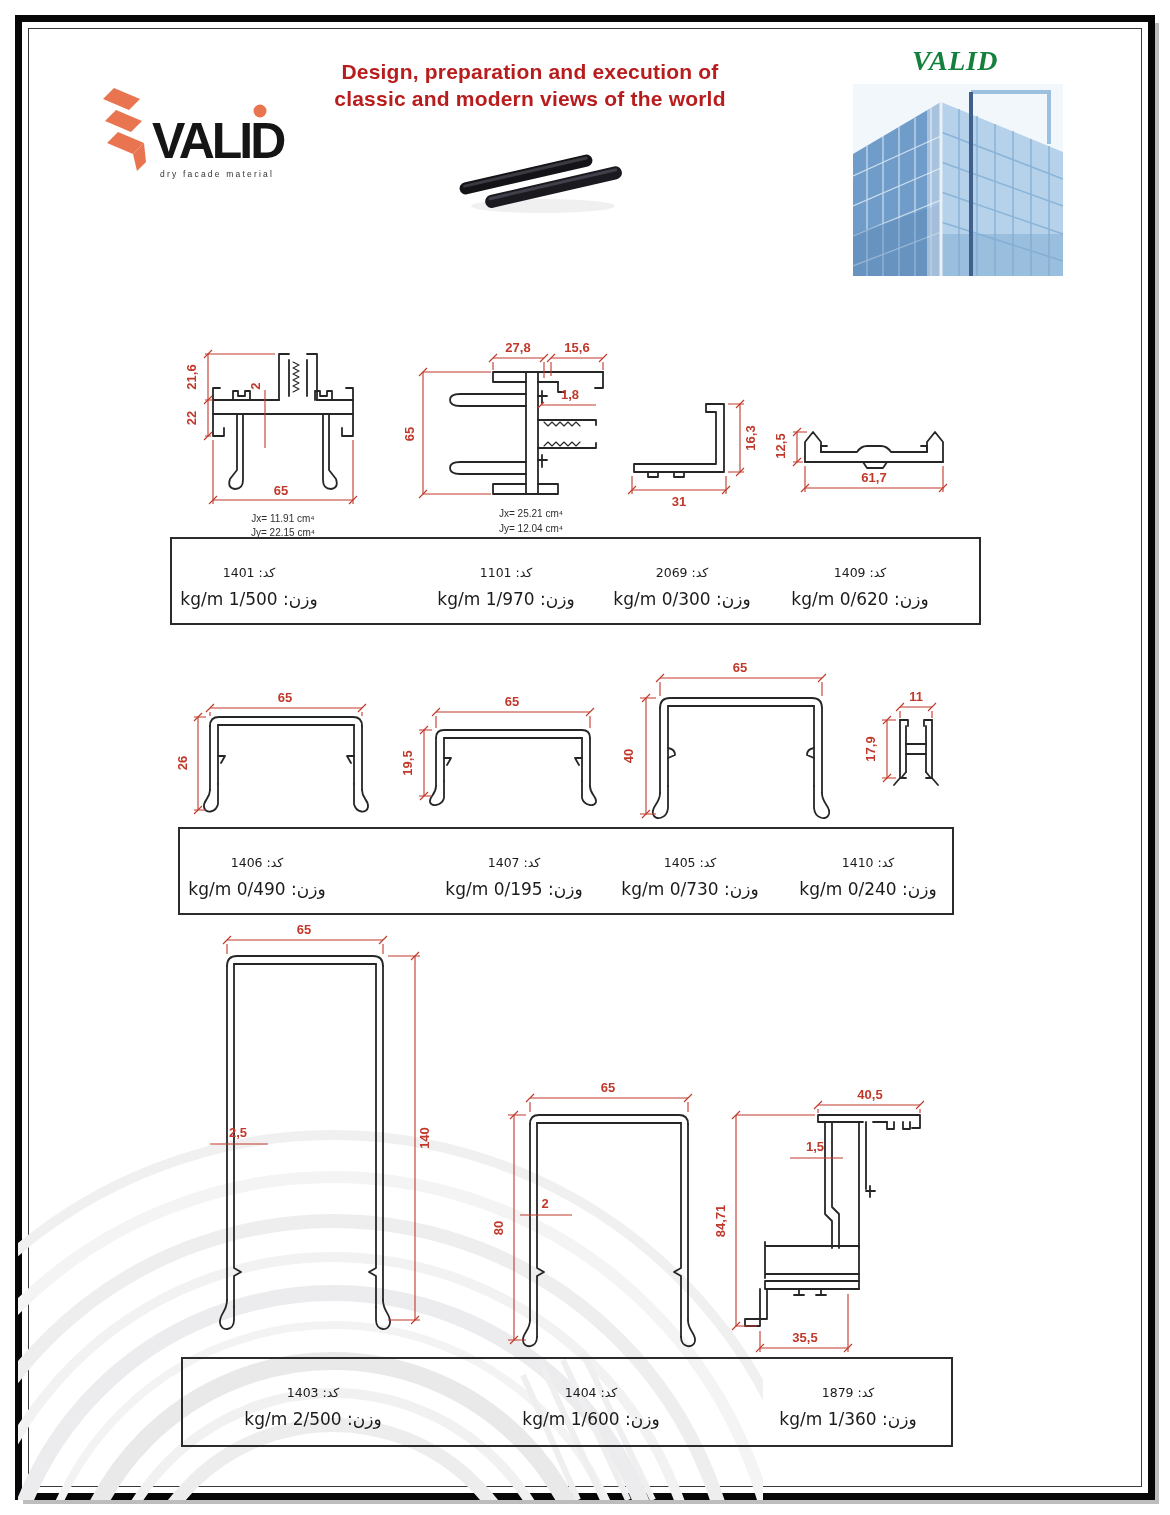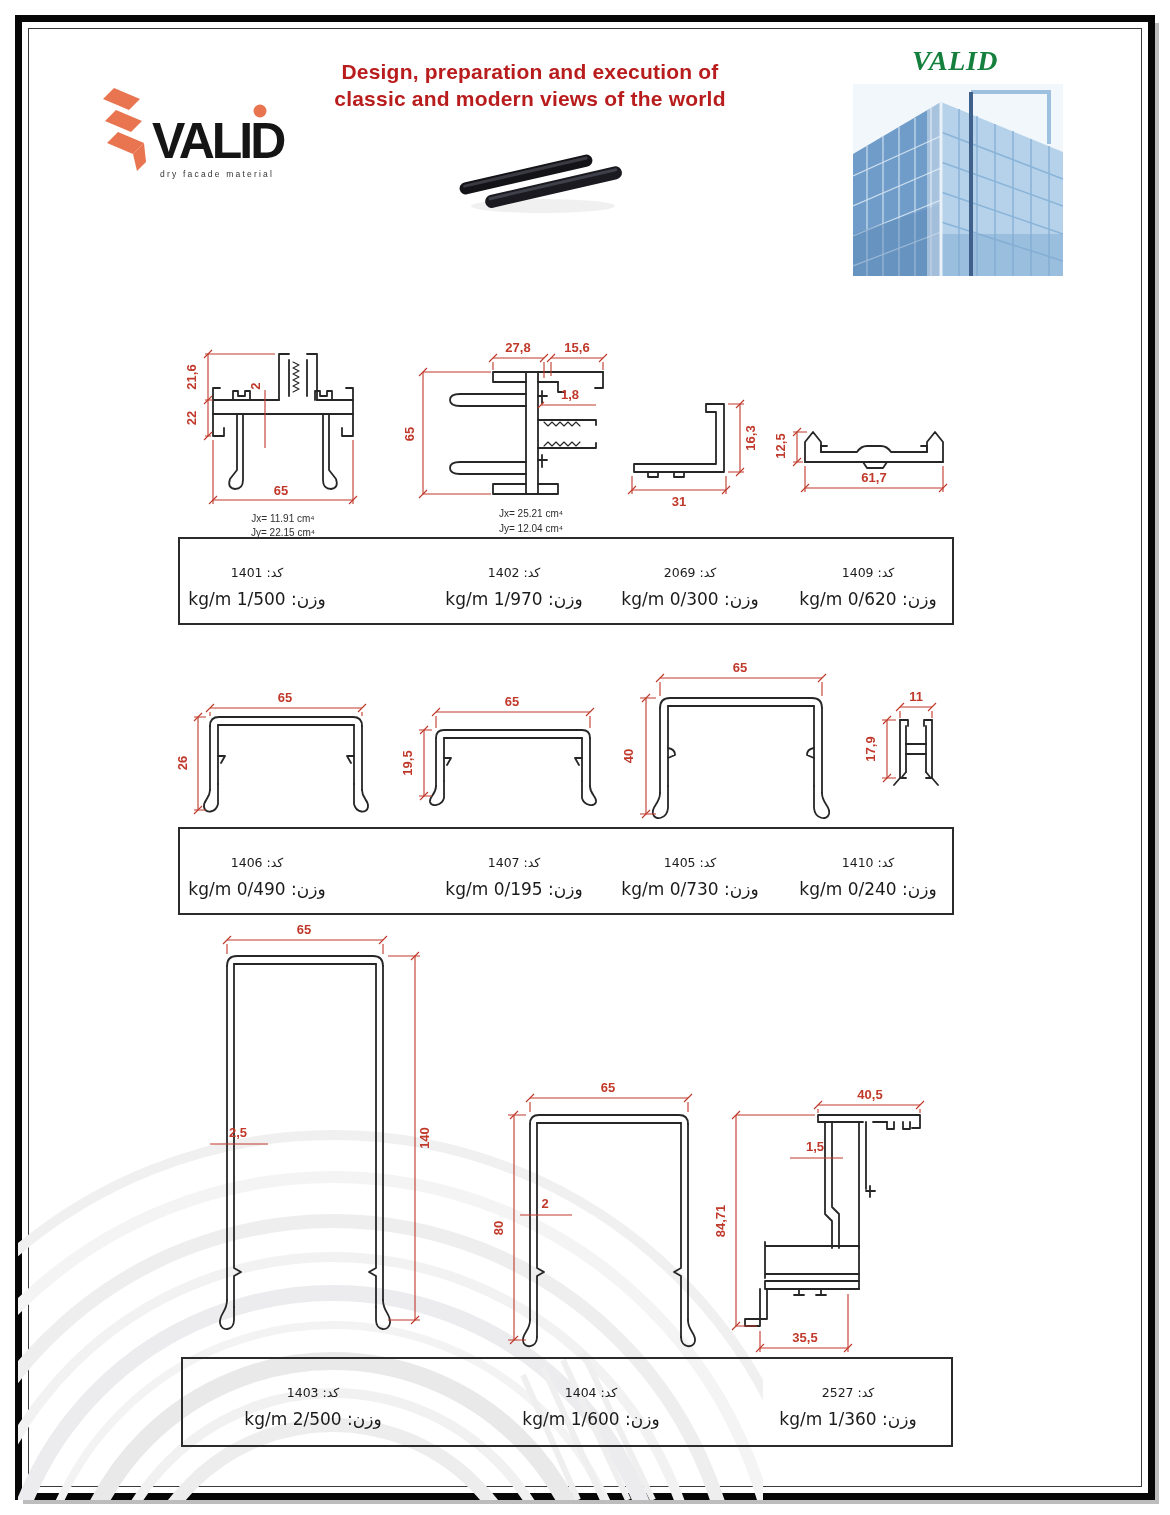--- a/index.html
+++ b/index.html
@@ -176,27 +176,27 @@
     <g class="red">
       <path d="M22,42 V72 M18,42 H32 M18,72 H28"></path>
       <path d="M18,46 L26,38 M18,76 L26,68"></path>
       <path d="M30,98 H168 M30,76 V102 M168,76 V102"></path>
       <path d="M26,102 L34,94 M164,102 L172,94"></path>
     </g>
     <text class="dim" transform="rotate(-90 10 56)" x="10" y="56" text-anchor="middle">12,5</text>
     <text class="dim" x="99" y="92" text-anchor="middle">61,7</text>
   </svg>
 
-  <div class="spec-table" style="left:178px;top:537px;width:772px;height:84px;">
+  <div class="spec-table" style="left:170px;top:537px;width:772px;height:84px;padding-left:35px;">
     <div class="cell" style="left:77px;">
       <div class="code" dir="rtl">کد: 1401</div>
       <div class="weight" dir="rtl">وزن: 1/500 kg/m</div>
     </div>
     <div class="cell" style="left:334px;">
-      <div class="code" dir="rtl">کد: 1402</div>
+      <div class="code" dir="rtl">کد: 1101</div>
       <div class="weight" dir="rtl">وزن: 1/970 kg/m</div>
     </div>
     <div class="cell" style="left:510px;">
       <div class="code" dir="rtl">کد: 2069</div>
       <div class="weight" dir="rtl">وزن: 0/300 kg/m</div>
     </div>
     <div class="cell" style="left:688px;">
       <div class="code" dir="rtl">کد: 1409</div>
       <div class="weight" dir="rtl">وزن: 0/620 kg/m</div>
     </div>
@@ -369,18 +369,18 @@
   <div class="spec-table" style="left:181px;top:1357px;width:768px;height:86px;">
     <div class="cell" style="left:130px;">
       <div class="code" dir="rtl">کد: 1403</div>
       <div class="weight" dir="rtl">وزن: 2/500 kg/m</div>
     </div>
     <div class="cell" style="left:408px;">
       <div class="code" dir="rtl">کد: 1404</div>
       <div class="weight" dir="rtl">وزن: 1/600 kg/m</div>
     </div>
     <div class="cell" style="left:665px;">
-      <div class="code" dir="rtl">کد: 2527</div>
+      <div class="code" dir="rtl">کد: 1879</div>
       <div class="weight" dir="rtl">وزن: 1/360 kg/m</div>
     </div>
   </div>
 
 </div>
 
 </body></html>

